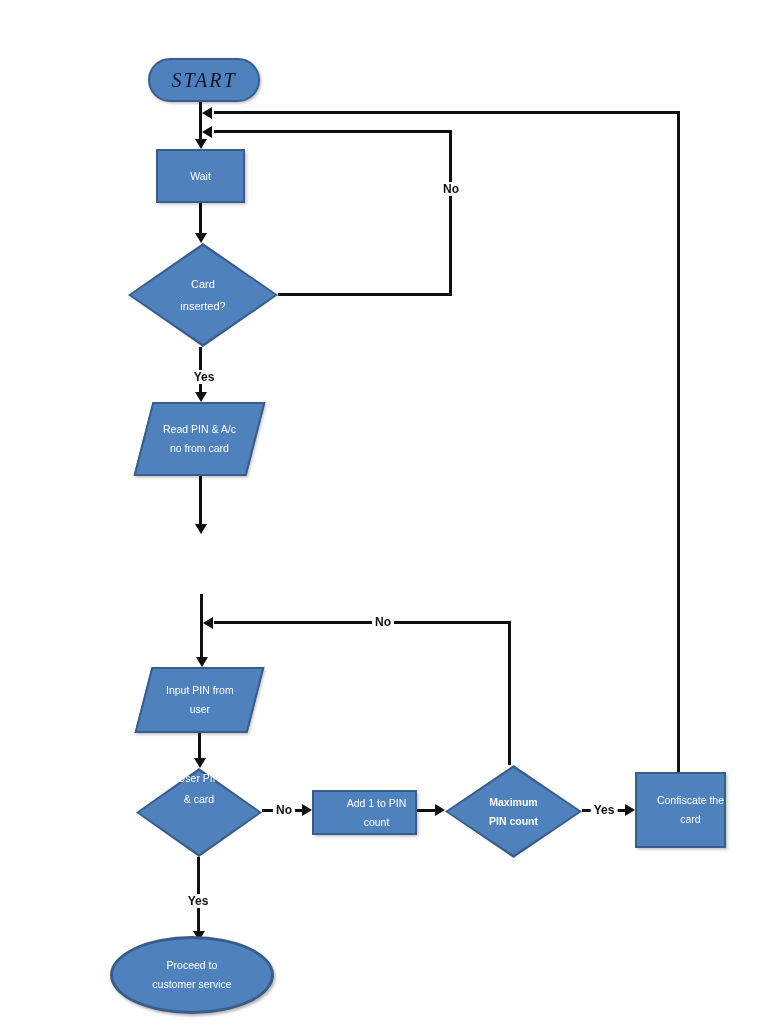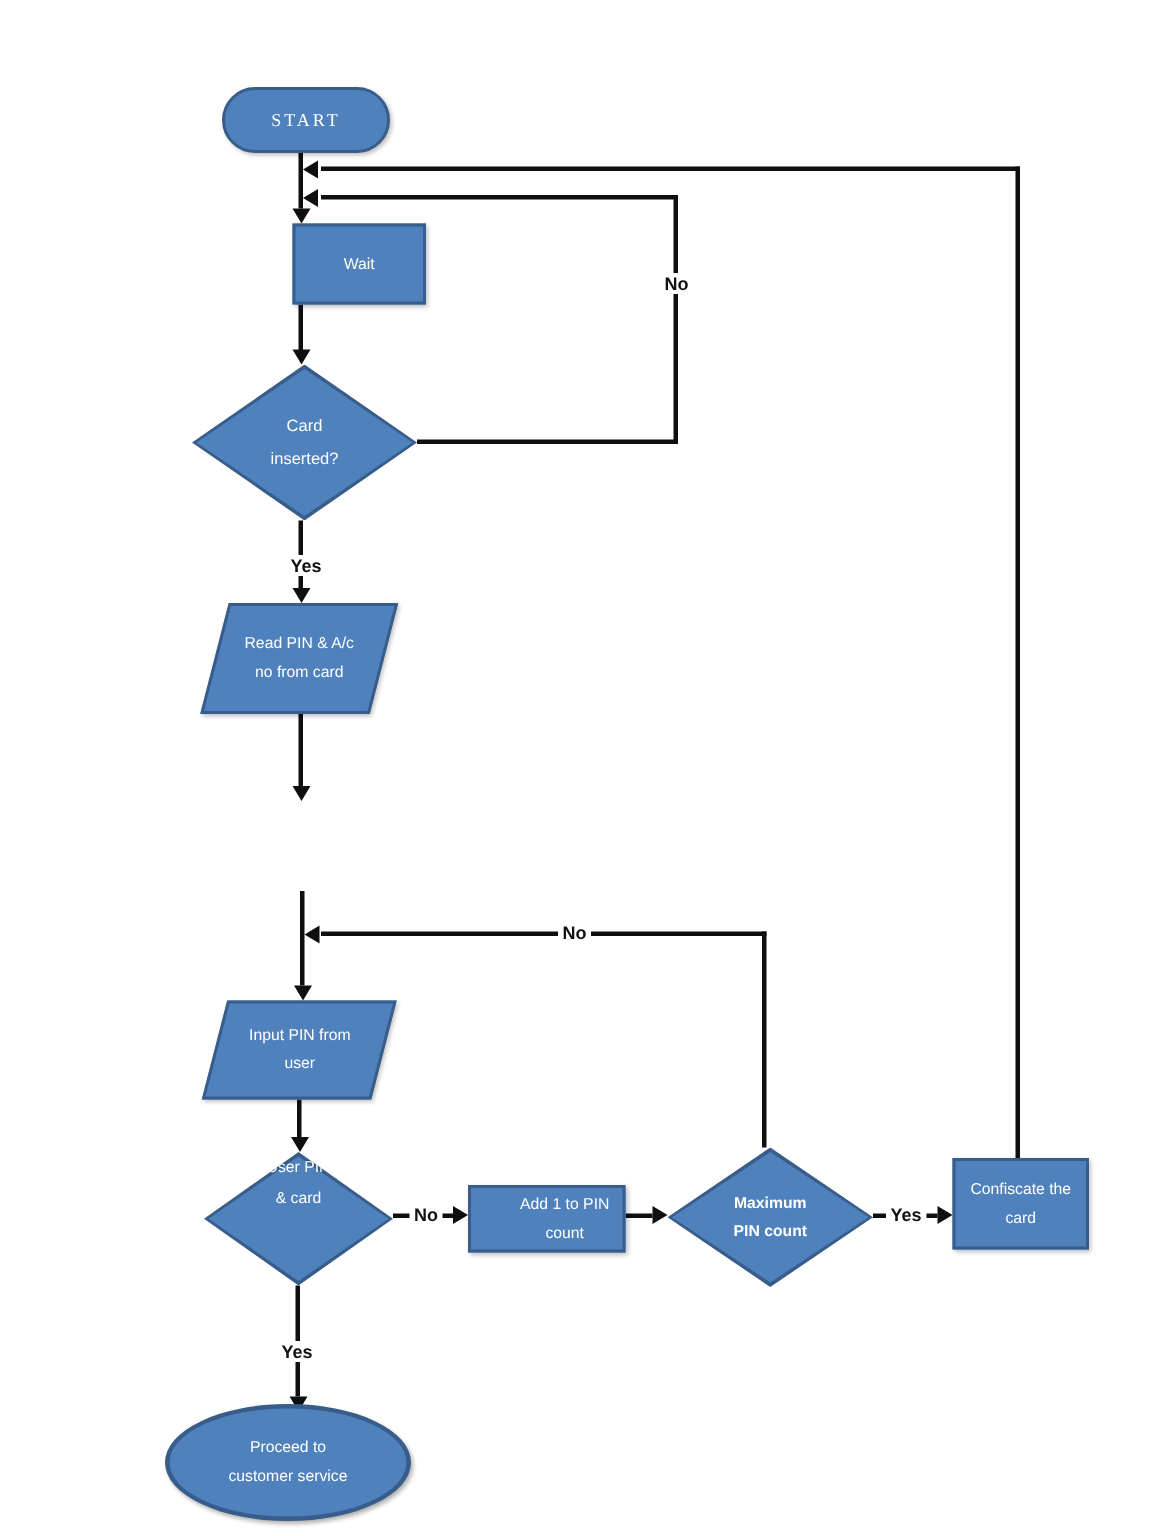--- a/index.html
+++ b/index.html
@@ -24,21 +24,21 @@
   .para{border:2px solid var(--shape-border);box-shadow:1.5px 1.5px 3px rgba(0,0,0,0.25);}
   .para .lbl{display:block;}
   .diamond{position:absolute;background:var(--shape-border);
            clip-path:polygon(50% 0,100% 50%,50% 100%,0 50%);}
   .diamond .fill{position:absolute;inset:3px;background:var(--shape-fill);
            clip-path:polygon(50% 0,100% 50%,50% 100%,0 50%);}
   .diamond .lbl{position:absolute;left:0;right:0;top:0;bottom:0;display:flex;
            align-items:center;justify-content:center;color:var(--shape-text);text-align:center;}
   .lbl{white-space:pre-line;font-size:10.5px;line-height:19px;}
   .lbl.big{font-size:11px;line-height:22px;}
-  .start-lbl{font-family:"Liberation Serif",serif;font-size:12px;letter-spacing:2px;color:#ffffff;}
+  .start-lbl{font-family:"Liberation Serif",serif;font-size:20px;letter-spacing:2px;color:#0f172a;font-style:italic;}
   .clip-lbl{display:block !important;position:absolute;left:0;right:0;top:17px;height:47px;
             overflow:hidden;line-height:21px;text-align:center;}
 
   
   .hline{position:absolute;height:3px;background:var(--connector);}
   .vline{position:absolute;width:3px;background:var(--connector);}
   .arr{position:absolute;width:0;height:0;}
   .arr.down{border-left:6px solid transparent;border-right:6px solid transparent;border-top:10px solid var(--connector);}
   .arr.left{border-top:6px solid transparent;border-bottom:6px solid transparent;border-right:10px solid var(--connector);}
   .arr.right{border-top:6px solid transparent;border-bottom:6px solid transparent;border-left:10px solid var(--connector);}
@@ -97,21 +97,21 @@
   <div class="arr right" style="left:625px;top:804px;"></div>
 
   <div class="vline" style="left:197px;top:857px;height:74px;"></div>
   <div class="edge-label" style="left:198px;top:901px;">Yes</div>
   <div class="arr down" style="left:193px;top:931px;"></div>
 
   <div class="shape stadium" style="left:148px;top:58px;width:112px;height:44px;">
     <span class="lbl start-lbl">START</span>
   </div>
 
-  <div class="shape rect" style="left:156px;top:149px;width:89px;height:54px;margin-left:39px;">
+  <div class="shape rect" style="left:156px;top:149px;width:89px;height:54px;">
     <span class="lbl">Wait</span>
   </div>
 
   <div class="diamond" style="left:128px;top:243px;width:150px;height:104px;">
     <div class="fill"></div>
     <span class="lbl big">Card
 inserted?</span>
   </div>
 
   <div class="shape para" style="left:143px;top:402px;width:113px;height:74px;transform:skewX(-14.4deg);">
@@ -136,21 +136,21 @@
     <span class="lbl">Add 1 to PIN
 count</span>
   </div>
 
   <div class="diamond" style="left:445px;top:765px;width:137px;height:93px;font-weight:bold;">
     <div class="fill"></div>
     <span class="lbl">Maximum
 PIN count</span>
   </div>
 
-  <div class="shape rect" style="left:635px;top:772px;width:91px;height:61px;">
+  <div class="shape rect" style="left:635px;top:772px;width:91px;height:76px;justify-content:flex-end;">
     <span class="lbl">Confiscate the
 card</span>
   </div>
 
   <div class="shape ellipse" style="left:110px;top:936px;width:164px;height:78px;">
     <span class="lbl">Proceed to
 customer service</span>
   </div>
 
 </div>

